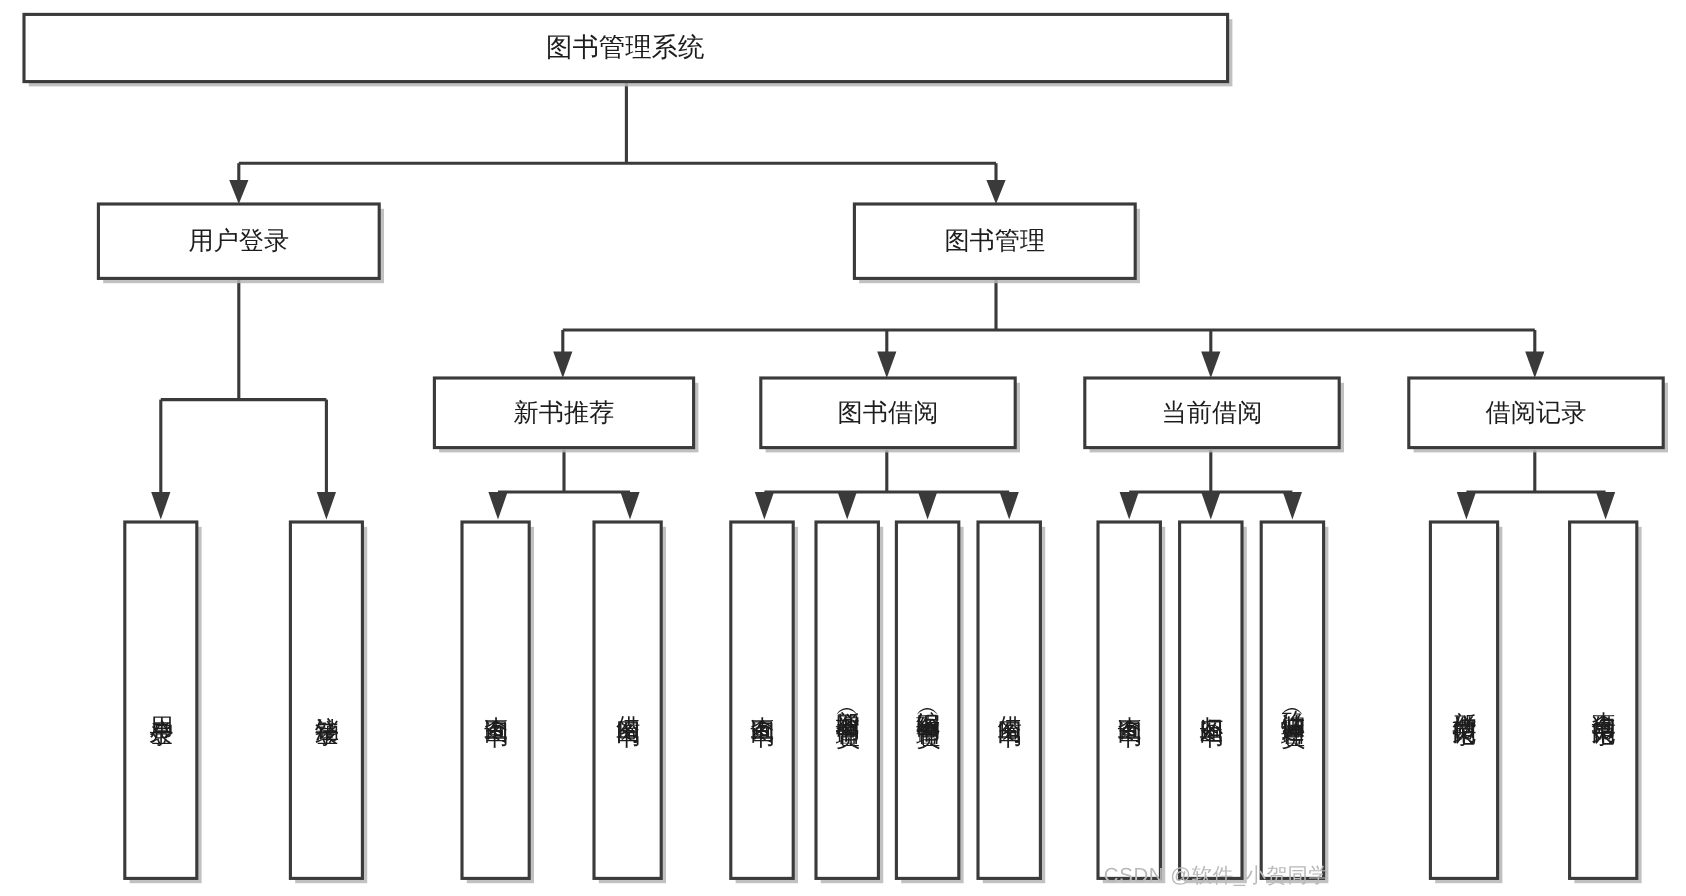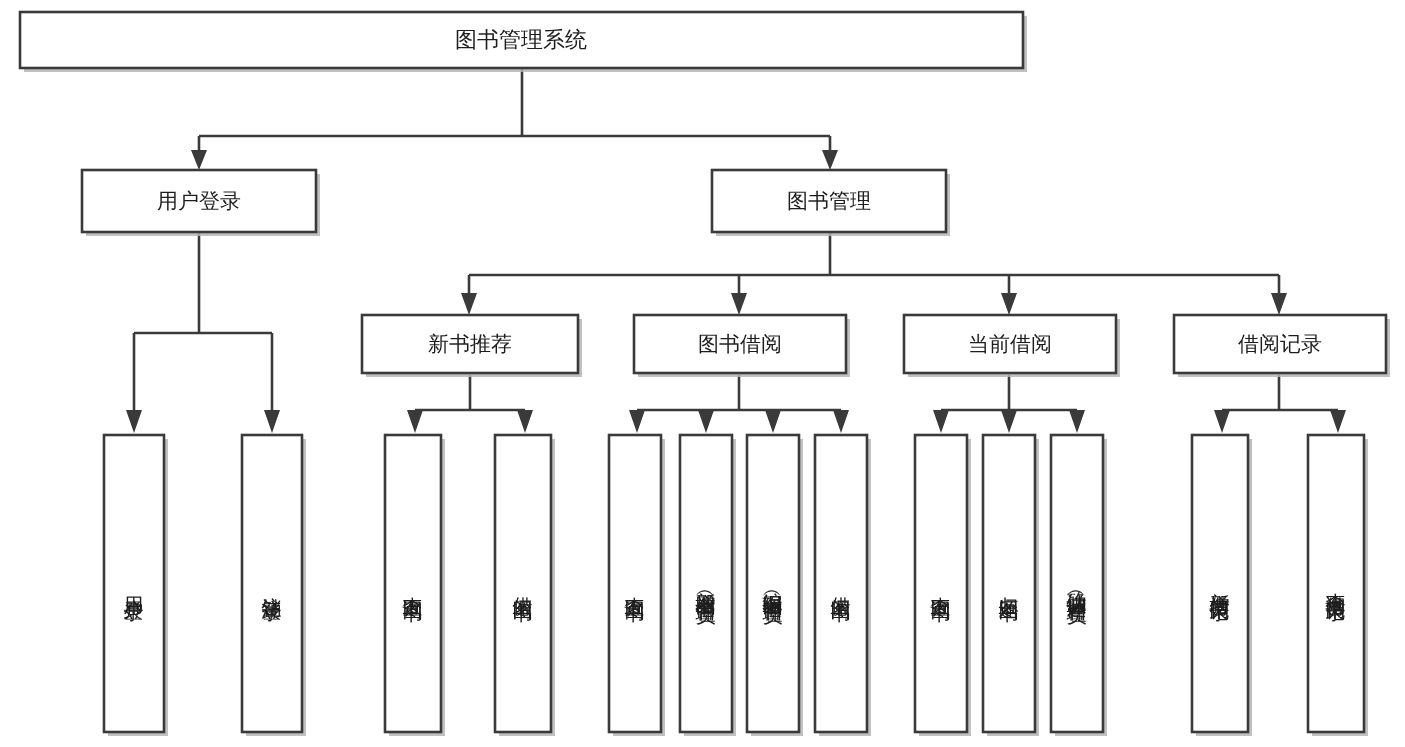--- a/index.html
+++ b/index.html
@@ -234,14 +234,15 @@
   <div class="vlabel" style="left:747px; top:440px; width:52px; height:290px;">编辑图书（管理员）</div>
   <div class="vlabel" style="left:815px; top:495px; width:52px; height:180px;">借阅图书</div>
 
   <div class="vlabel" style="left:915px; top:495px; width:52px; height:180px;">查询图书</div>
   <div class="vlabel" style="left:983px; top:495px; width:52px; height:180px;">归还图书</div>
   <div class="vlabel" style="left:1051px; top:440px; width:52px; height:290px;">确认归还（管理员）</div>
 
   <div class="vlabel" style="left:1192px; top:455px; width:56px; height:255px;">新增借阅记录</div>
   <div class="vlabel" style="left:1308px; top:455px; width:56px; height:255px;">查询借阅记录</div>
 
+  <div class="watermark">CSDN @软件_小贺同学</div>
 
 </div>
 
 </body></html>

